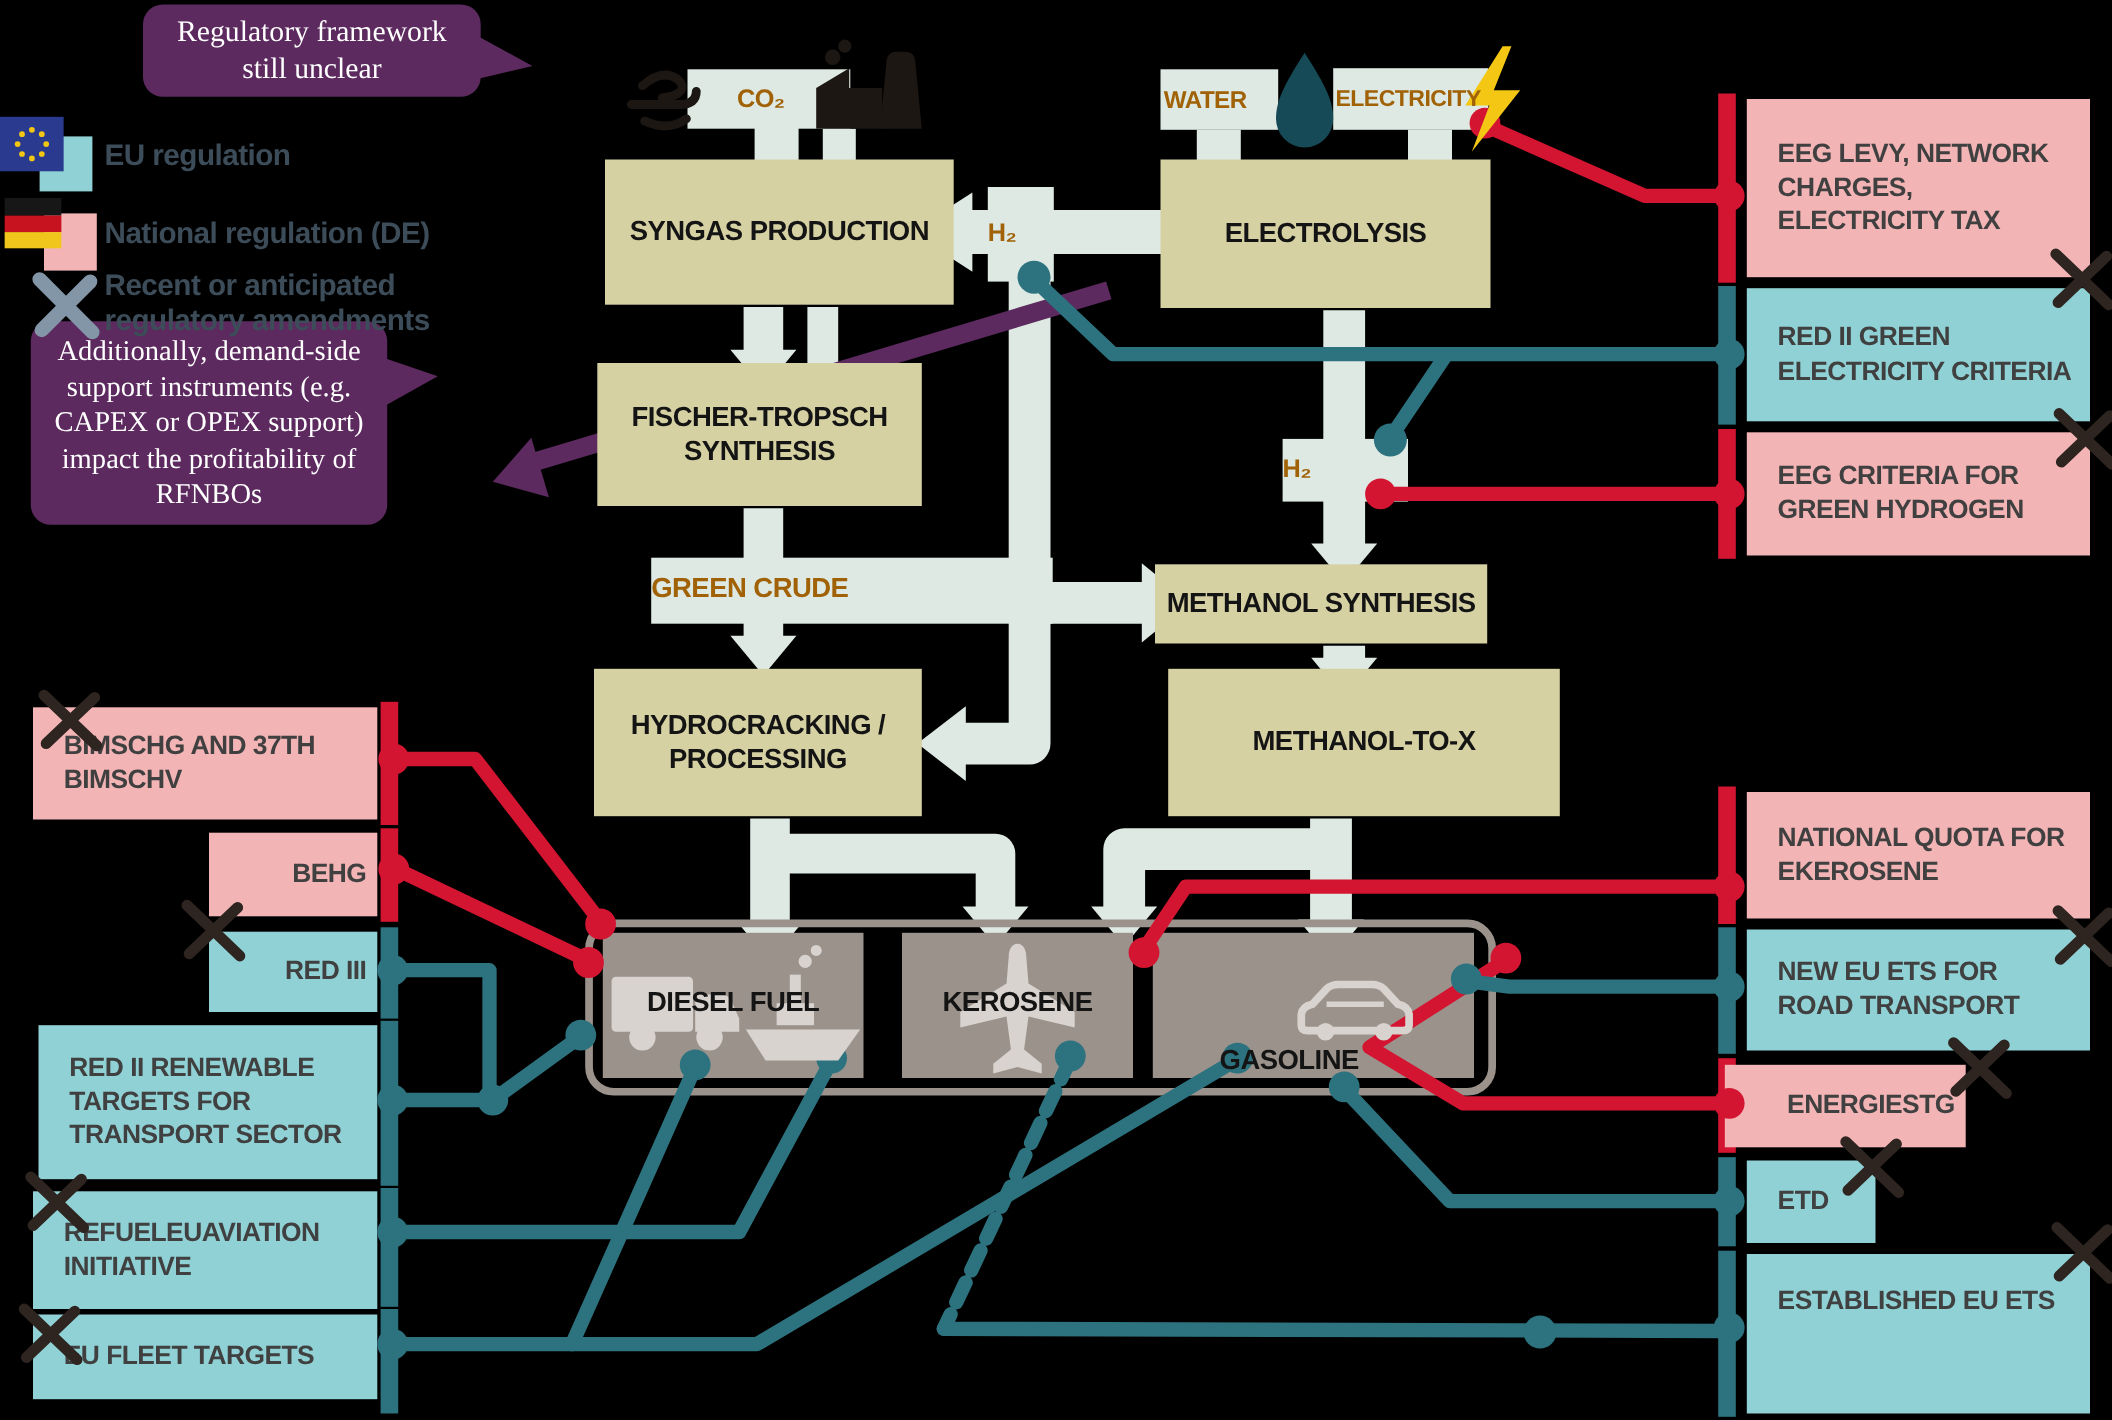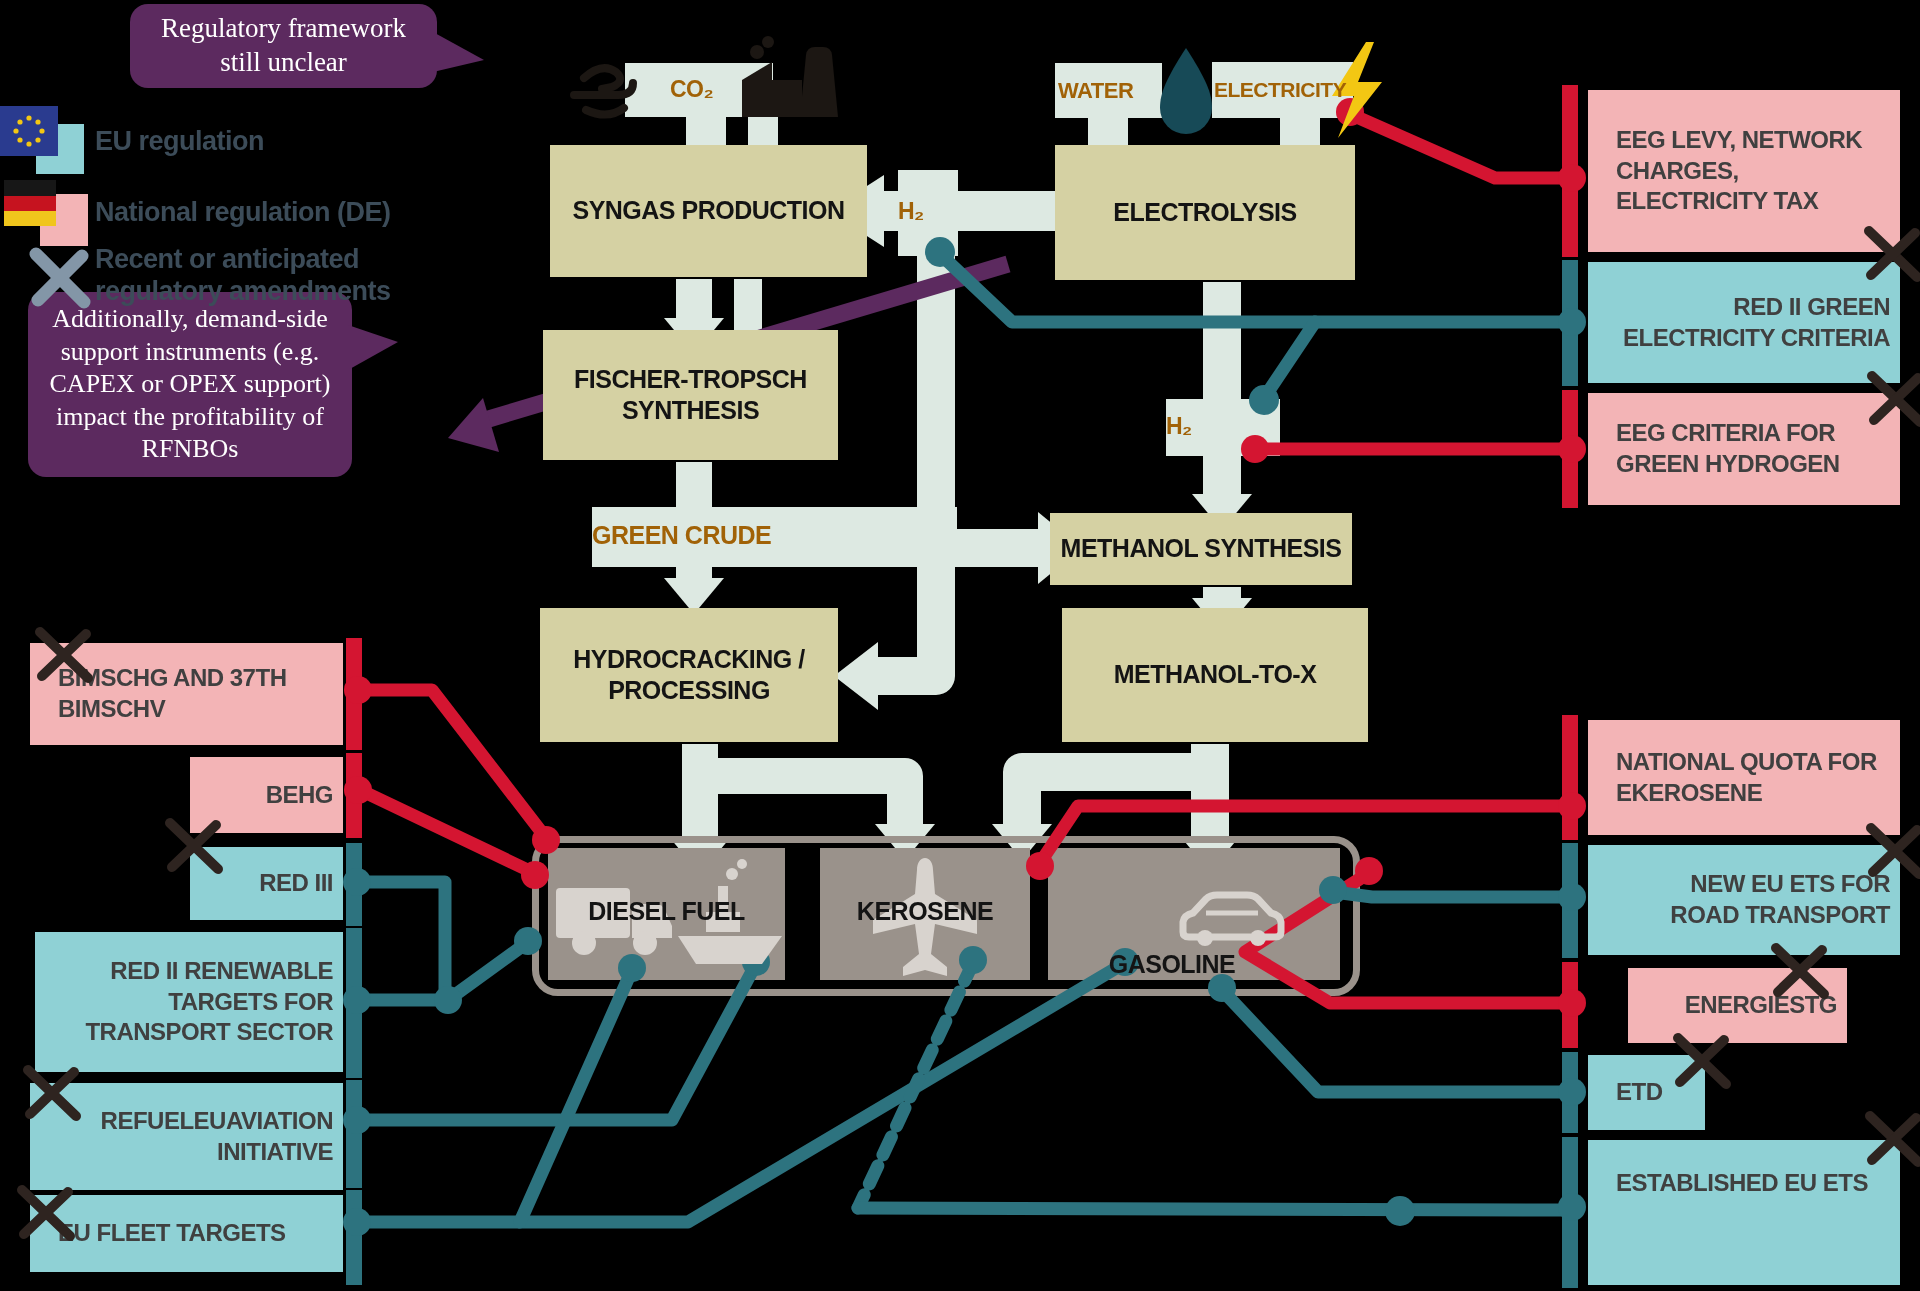--- a/index.html
+++ b/index.html
@@ -10,21 +10,21 @@
   #overlay{z-index:3;}
   .abs{position:absolute;box-sizing:border-box;}
   
   .proc{z-index:2;background:#d5d1a3;color:#141414;font-weight:bold;font-size:25px;
         letter-spacing:-0.5px;display:flex;align-items:center;justify-content:center;
         text-align:center;line-height:1.25;}
   
   .reg{z-index:2;color:#404040;font-weight:bold;font-size:24px;letter-spacing:-0.5px;
        display:flex;align-items:center;line-height:1.28;padding:6px 10px 6px 28px;}
   .reg.center{justify-content:flex-end;padding-left:10px;text-align:center;}
-  .eu{background:#8fd1d5;text-align:right;}
+  .eu{background:#8fd1d5;}
   .nat{background:#f3b4b6;}
   .bar{z-index:2;position:absolute;width:16px;}
   .bar.eu-bar{background:#2d737f;}
   .bar.nat-bar{background:#d41531;}
   
   .fuelwrap{z-index:2;border:7px solid #9a928b;border-radius:26px;background:transparent;}
   .fuel{z-index:2;background:#9a928b;}
   .fuellabel{z-index:4;color:#141414;font-weight:bold;font-size:25px;letter-spacing:-0.5px;
              text-align:center;}
   
@@ -141,21 +141,21 @@
     </div>
   <div class="abs proc" style="left:543px;top:330px;width:295px;height:130px;">
     <span>FISCHER-TROPSCH SYNTHESIS</span>
     </div>
   <div class="abs proc" style="left:1050px;top:513px;width:302px;height:72px;">
     <span>METHANOL SYNTHESIS</span>
     </div>
   <div class="abs proc" style="left:540px;top:608px;width:298px;height:134px;">
     <span>HYDROCRACKING / PROCESSING</span>
     </div>
-  <div class="abs proc" style="left:1062px;top:608px;width:306px;height:134px;">
+  <div class="abs proc" style="left:1062px;top:608px;width:356px;height:134px;">
     <span>METHANOL-TO-X</span>
     </div>
 
   <div class="abs flow" style="left:670px;top:76px;width:70px;">CO₂</div>
   <div class="abs flow" style="left:1058px;top:78px;width:95px;font-size:22px;">WATER</div>
   <div class="abs flow" style="left:1214px;top:78px;width:137px;font-size:21px;">ELECTRICITY</div>
   <div class="abs flow" style="left:898px;top:198px;width:60px;">H₂</div>
   <div class="abs flow" style="left:1166px;top:413px;width:114px;">H₂</div>
   <div class="abs flow" style="left:592px;top:521px;width:220px;font-size:25px;">GREEN CRUDE</div>
 
@@ -216,21 +216,21 @@
   <div class="abs reg nat" style="left:1588px;top:720px;width:312px;height:115px;">
     <span>NATIONAL QUOTA FOR EKEROSENE</span>
     </div>
 
   <div class="bar eu-bar" style="left:1562px;top:843px;height:115px;"></div>
   <div class="abs reg eu" style="left:1588px;top:845px;width:312px;height:110px;">
     <span>NEW EU ETS FOR ROAD TRANSPORT</span>
     </div>
 
   <div class="bar nat-bar" style="left:1562px;top:962px;height:86px;"></div>
-  <div class="abs reg nat center" style="left:1628px;top:968px;width:219px;height:75px;">
+  <div class="abs reg nat center" style="left:1568px;top:968px;width:219px;height:75px;">
     <span>ENERGIESTG</span>
     </div>
 
   <div class="bar eu-bar" style="left:1562px;top:1052px;height:81px;"></div>
   <div class="abs reg eu" style="left:1588px;top:1055px;width:117px;height:75px;">
     <span>ETD</span>
     </div>
 
   <div class="bar eu-bar" style="left:1562px;top:1137px;height:151px;"></div>
   <div class="abs reg eu" style="left:1588px;top:1140px;width:312px;height:145px;align-items:flex-start;padding-top:28px;">

